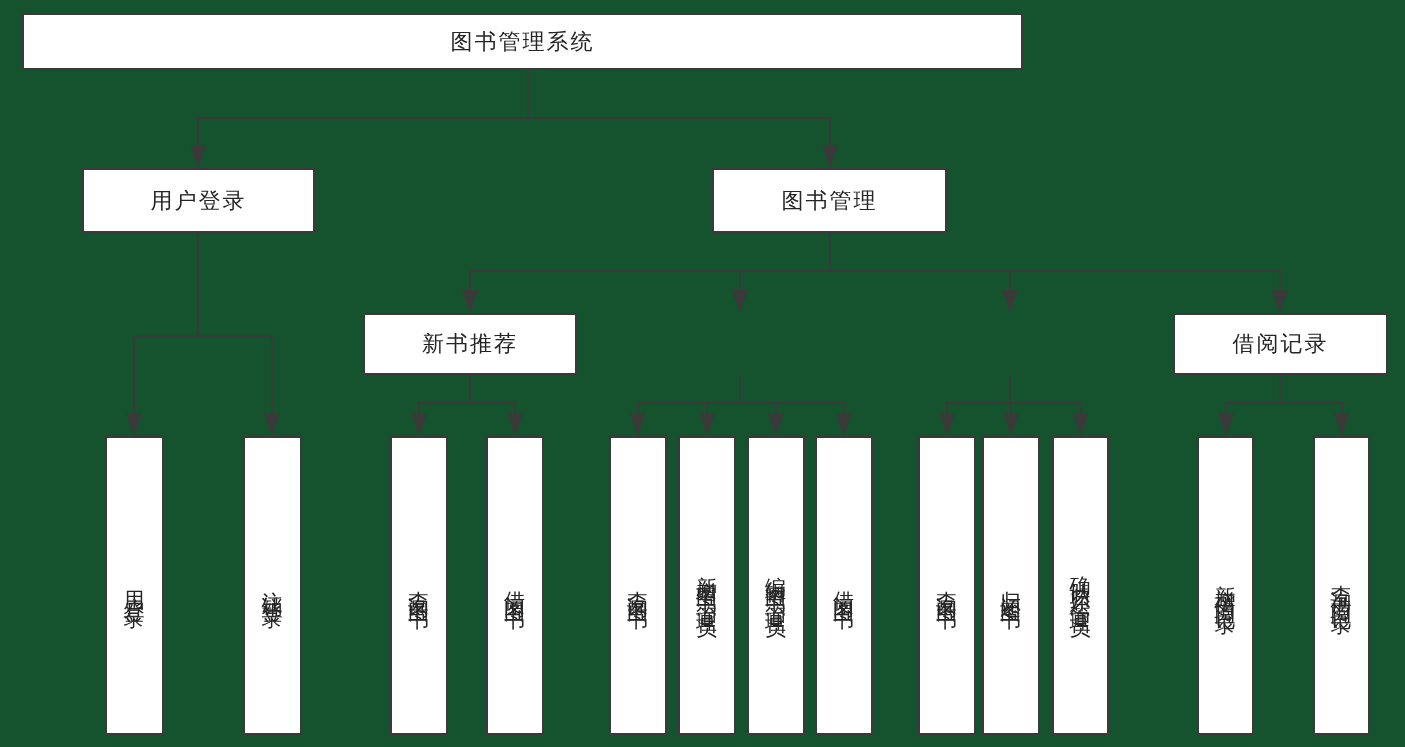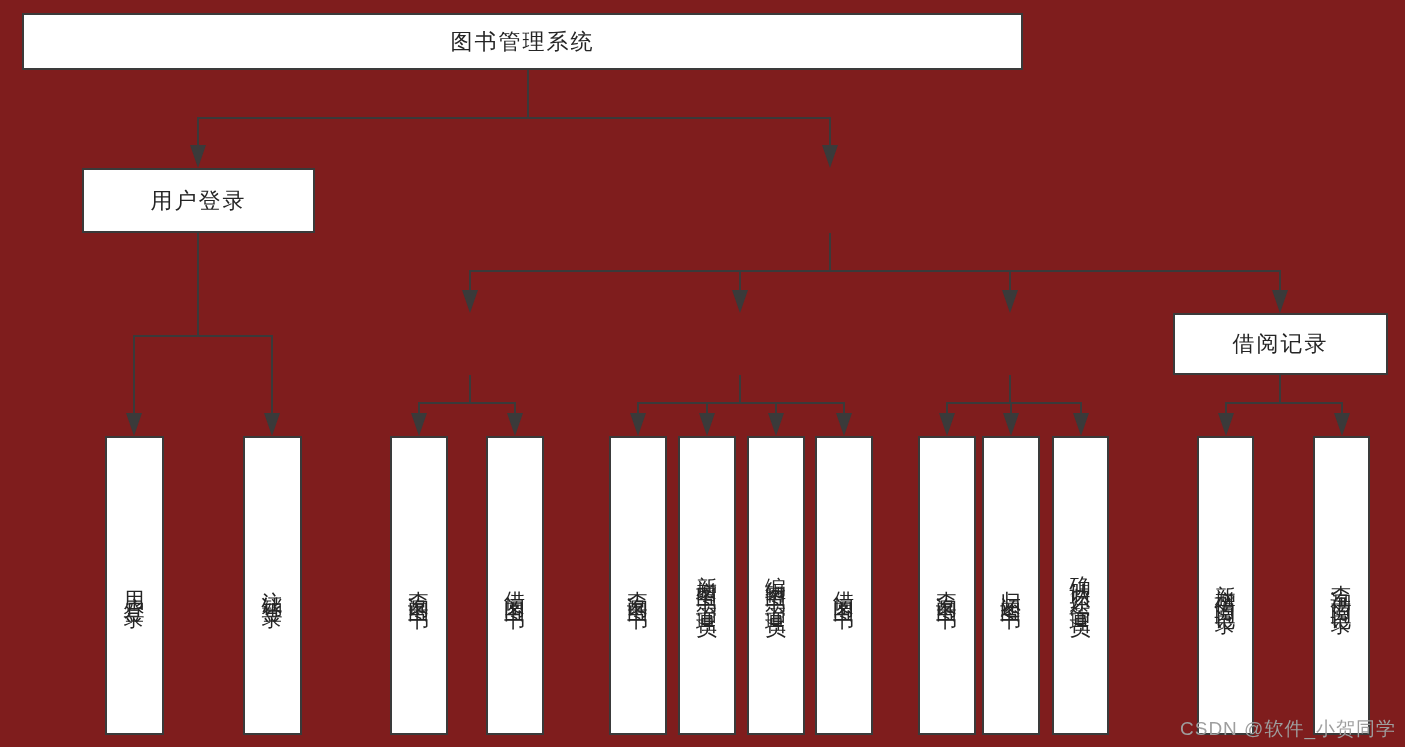--- a/index.html
+++ b/index.html
@@ -1,18 +1,18 @@
 <!DOCTYPE html>
 <html><head>
 <meta charset="utf-8">
 <style>
   html,body { margin:0; padding:0; background:#ffffff; }
   .canvas {
     position:relative; width:1405px; height:747px;
-    background:#7f1d1d; overflow:hidden;
+    background:#14532d; overflow:hidden;
     font-family:"Liberation Sans","DejaVu Sans",sans-serif;
     color:#252525;
   }
   .node {
     position:absolute; box-sizing:border-box;
     border:2px solid #3a3a3a; background:#ffffff;
     display:flex; align-items:center; justify-content:center;
   }
   .node.hz { font-size:22px; letter-spacing:2px; }
   .node.vt {
@@ -44,39 +44,45 @@
   <div class="vline" style="left:527px;top:70px;height:48px"></div>
   <div class="hline" style="left:197px;top:117px;width:634px"></div>
   <div class="vline" style="left:197px;top:118px;height:32px"></div>
   <div class="arrow" style="left:190px;top:145px"></div>
   <div class="vline" style="left:829px;top:118px;height:32px"></div>
   <div class="arrow" style="left:822px;top:145px"></div>
 
   <div class="node hz" style="left:82px;top:168px;width:233px;height:65px">
     <span>用户登录</span>
   </div>
+  <div class="node hz" style="left:712px;top:168px;width:235px;height:65px">
+    <span>图书管理</span>
+  </div>
 
   <div class="vline" style="left:197px;top:233px;height:103px"></div>
   <div class="hline" style="left:133px;top:335px;width:140px"></div>
   <div class="vline" style="left:133px;top:336px;height:80px"></div>
   <div class="arrow" style="left:126px;top:413px"></div>
   <div class="vline" style="left:271px;top:336px;height:80px"></div>
   <div class="arrow" style="left:264px;top:413px"></div>
 
   <div class="vline" style="left:829px;top:233px;height:38px"></div>
   <div class="hline" style="left:469px;top:270px;width:812px"></div>
   <div class="vline" style="left:469px;top:271px;height:24px"></div>
   <div class="arrow" style="left:462px;top:290px"></div>
   <div class="vline" style="left:739px;top:271px;height:24px"></div>
   <div class="arrow" style="left:732px;top:290px"></div>
   <div class="vline" style="left:1009px;top:271px;height:24px"></div>
   <div class="arrow" style="left:1002px;top:290px"></div>
   <div class="vline" style="left:1279px;top:271px;height:24px"></div>
   <div class="arrow" style="left:1272px;top:290px"></div>
 
+  <div class="node hz" style="left:363px;top:313px;width:214px;height:62px">
+    <span>新书推荐</span>
+  </div>
   <div class="node hz" style="left:1173px;top:313px;width:215px;height:62px">
     <span>借阅记录</span>
   </div>
 
   <div class="vline" style="left:469px;top:375px;height:28px"></div>
   <div class="hline" style="left:418px;top:402px;width:98px"></div>
   <div class="vline" style="left:418px;top:403px;height:14px"></div>
   <div class="arrow" style="left:411px;top:413px"></div>
   <div class="vline" style="left:514px;top:403px;height:14px"></div>
   <div class="arrow" style="left:507px;top:413px"></div>
@@ -141,15 +147,14 @@
   <div class="node vt" style="left:1052px;top:436px;width:57px;height:299px">
     <span>确认归还（管理员）</span>
   </div>
   <div class="node vt" style="left:1197px;top:436px;width:57px;height:299px">
     <span>新增借阅记录</span>
   </div>
   <div class="node vt" style="left:1313px;top:436px;width:57px;height:299px">
     <span>查询借阅记录</span>
   </div>
 
-  <div class="watermark">CSDN @软件_小贺同学</div>
 
 </div>
 
 </body></html>

